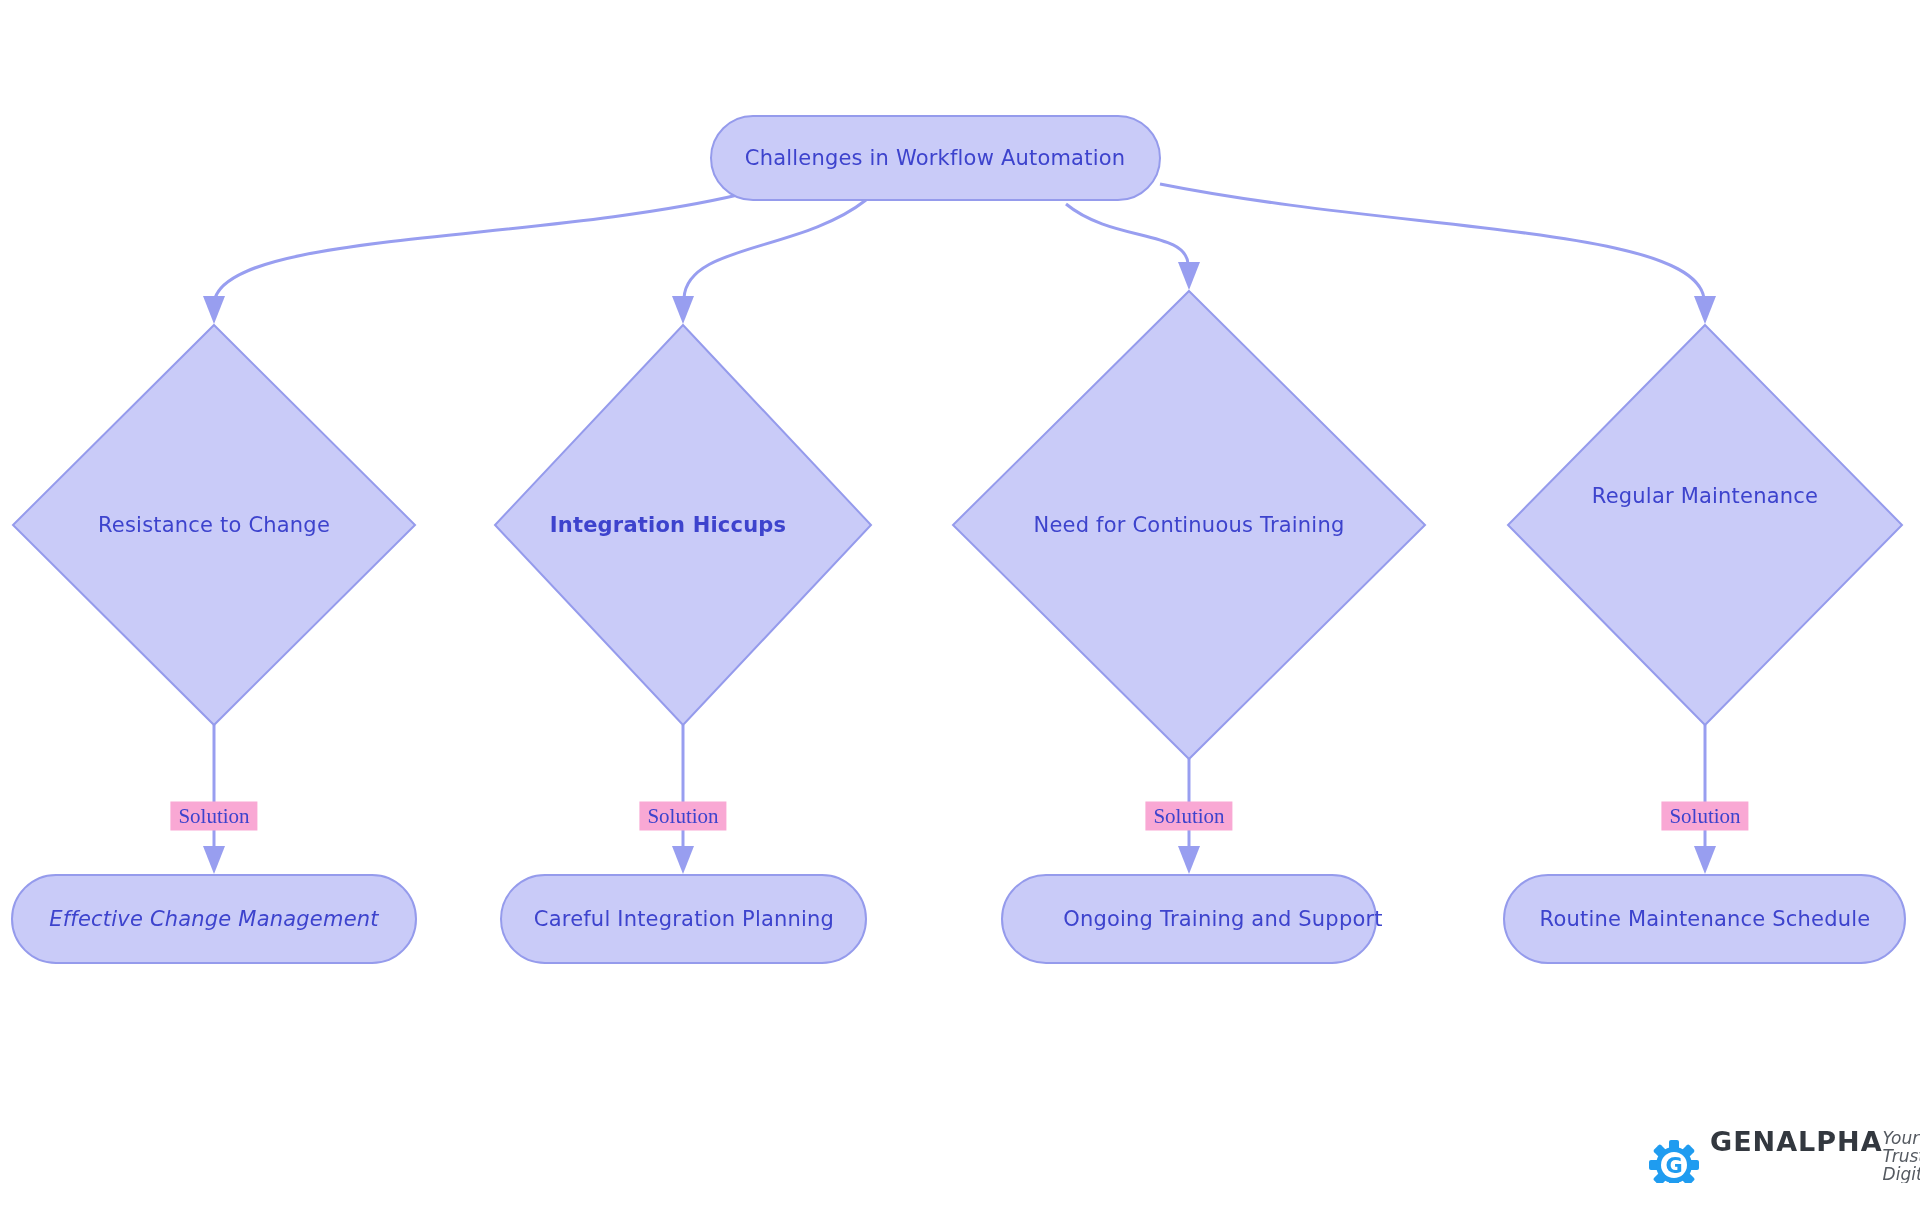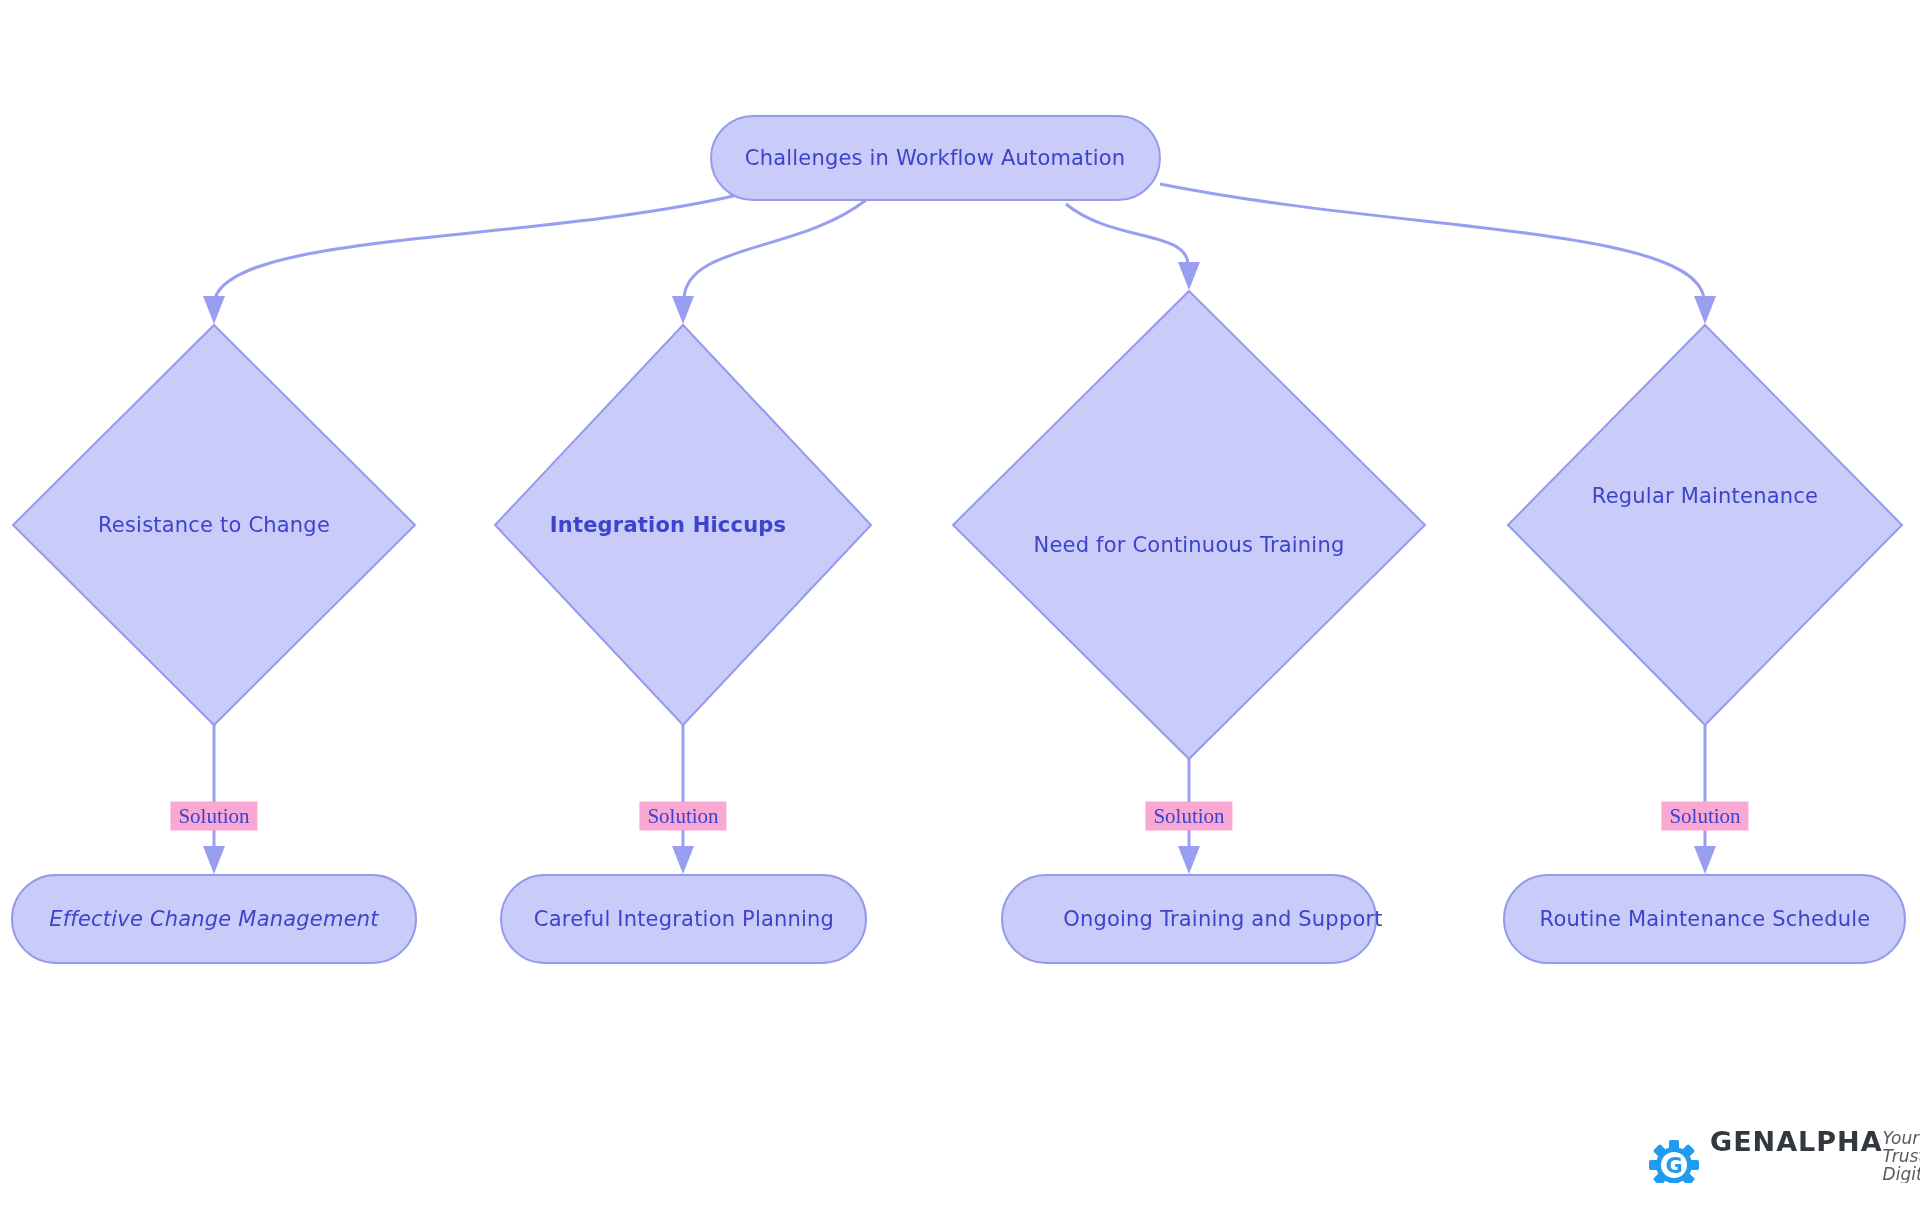--- a/index.html
+++ b/index.html
@@ -68,21 +68,21 @@
     <rect class="shape" x="12" y="875" width="404" height="88" rx="44"></rect>
     <rect class="shape" x="501" y="875" width="365" height="88" rx="44"></rect>
     <rect class="shape" x="1002" y="875" width="374" height="88" rx="44"></rect>
     <rect class="shape" x="1504" y="875" width="401" height="88" rx="44"></rect>
   </svg>
 
   <div class="node-label" style="left:935px;top:158px;">Challenges in Workflow Automation</div>
 
   <div class="node-label" style="left:214px;top:525px;">Resistance to Change</div>
   <div class="node-label" style="left:668px;top:525px;font-weight:bold;">Integration Hiccups</div>
-  <div class="node-label" style="left:1189px;top:525px;margin-top:20px;">Need for Continuous Training</div>
+  <div class="node-label" style="left:1189px;top:525px;">Need for Continuous Training</div>
   <div class="node-label" style="left:1705px;top:496px;text-align:right;">Regular Maintenance</div>
 
   <div class="edge-label" style="left:214px;top:816px;">Solution</div>
   <div class="edge-label" style="left:683px;top:816px;">Solution</div>
   <div class="edge-label" style="left:1189px;top:816px;">Solution</div>
   <div class="edge-label" style="left:1705px;top:816px;">Solution</div>
 
   <div class="node-label" style="left:214px;top:919px;font-style:italic;">Effective Change Management</div>
   <div class="node-label" style="left:684px;top:919px;">Careful Integration Planning</div>
   <div class="node-label" style="left:1189px;top:919px;margin-left:34px;">Ongoing Training and Support</div>

